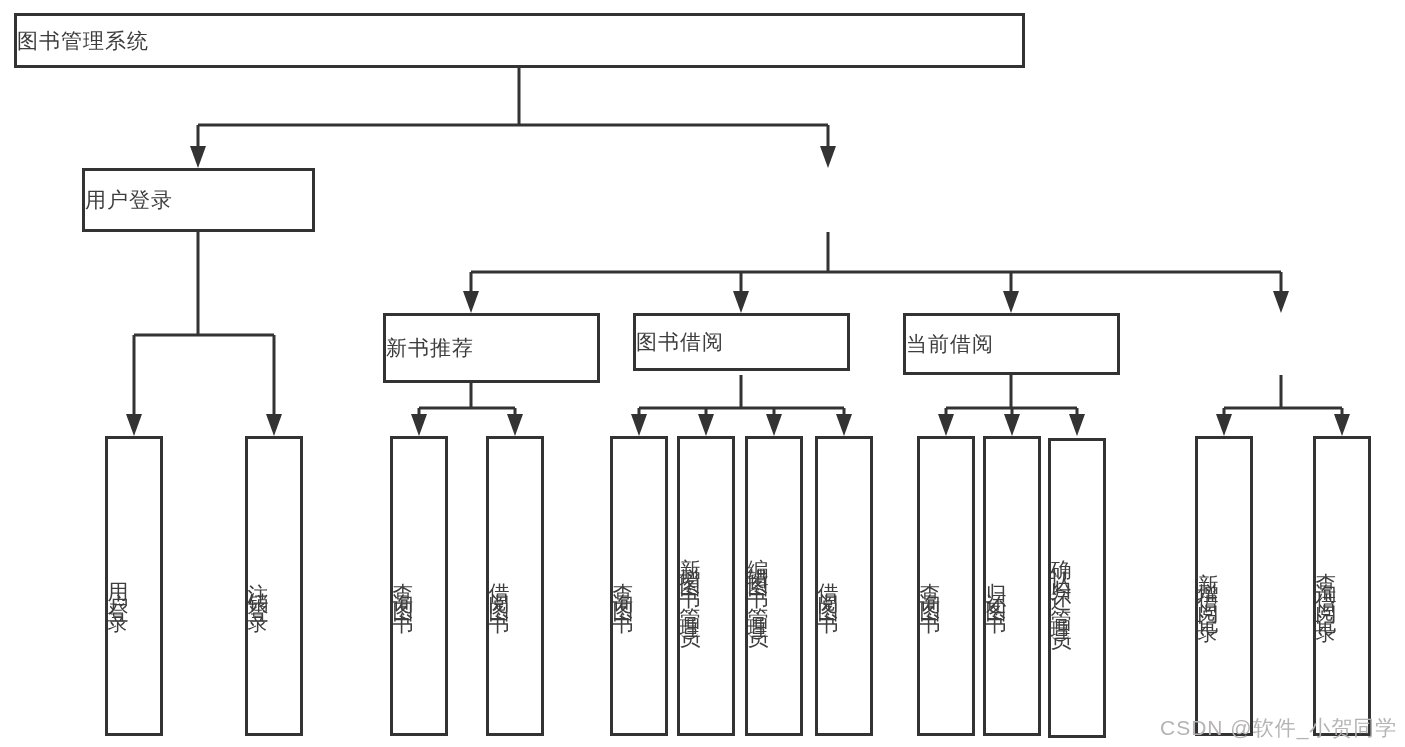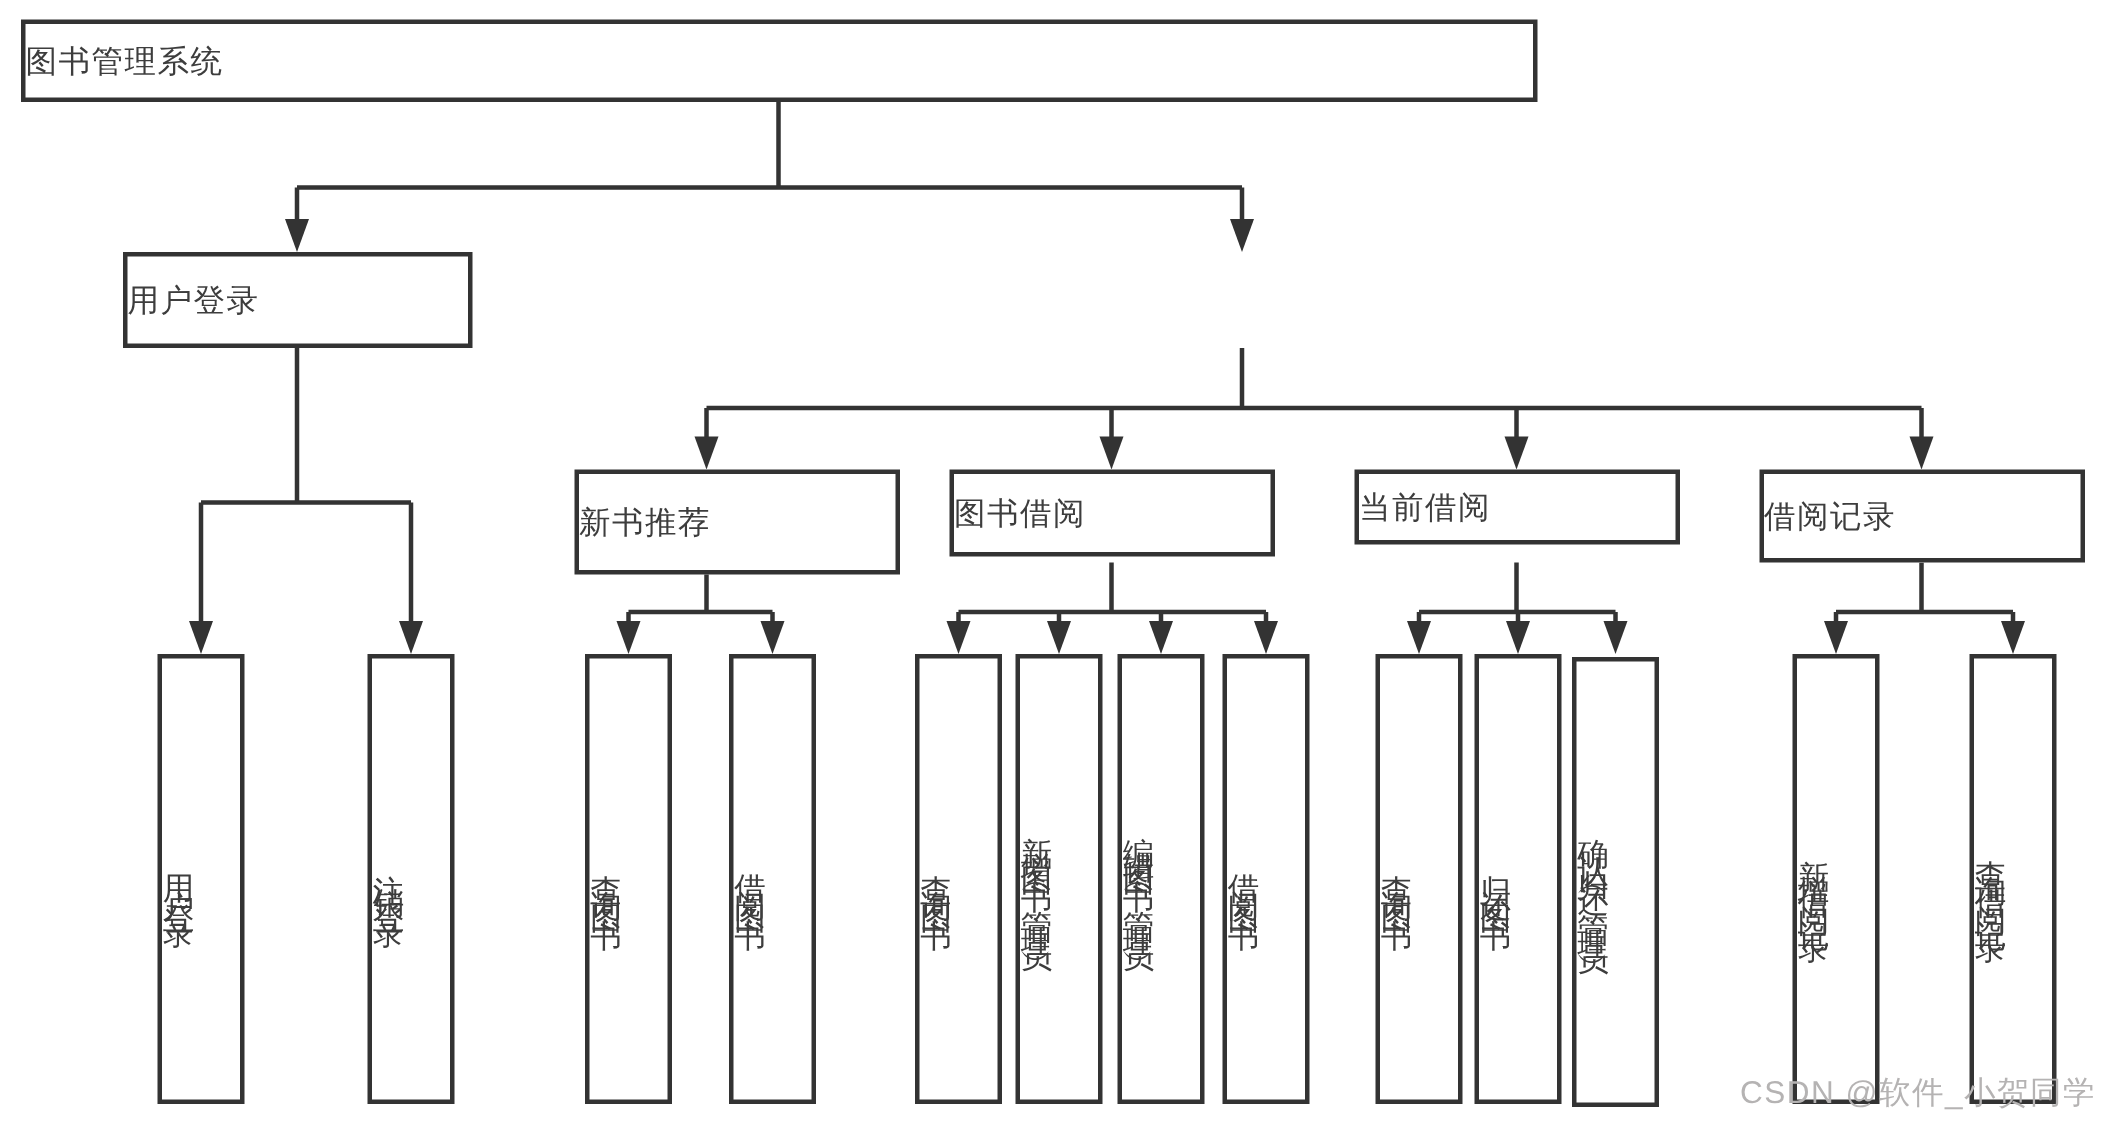--- a/index.html
+++ b/index.html
@@ -101,25 +101,22 @@
   <div class="box" style="left:82px;top:168px;width:233px;height:64px">
     <span>用户登录</span>
   </div>
 
   <div class="box" style="left:383px;top:313px;width:217px;height:70px">
     <span>新书推荐</span>
   </div>
   <div class="box" style="left:633px;top:313px;width:217px;height:58px">
     <span>图书借阅</span>
   </div>
-  <div class="box" style="left:903px;top:313px;width:217px;height:50px">
+  <div class="box" style="left:903px;top:313px;width:217px;height:62px">
     <span>当前借阅</span>
-  </div>
-  <div class="box" style="left:1173px;top:313px;width:217px;height:62px">
-    <span>借阅记录</span>
   </div>
 
   <div class="box vbox" style="left:105px;top:436px;width:58px;height:300px">
     <span>用户登录</span>
   </div>
   <div class="box vbox" style="left:245px;top:436px;width:58px;height:300px">
     <span>注销登录</span>
   </div>
 
   <div class="box vbox" style="left:390px;top:436px;width:58px;height:300px">

